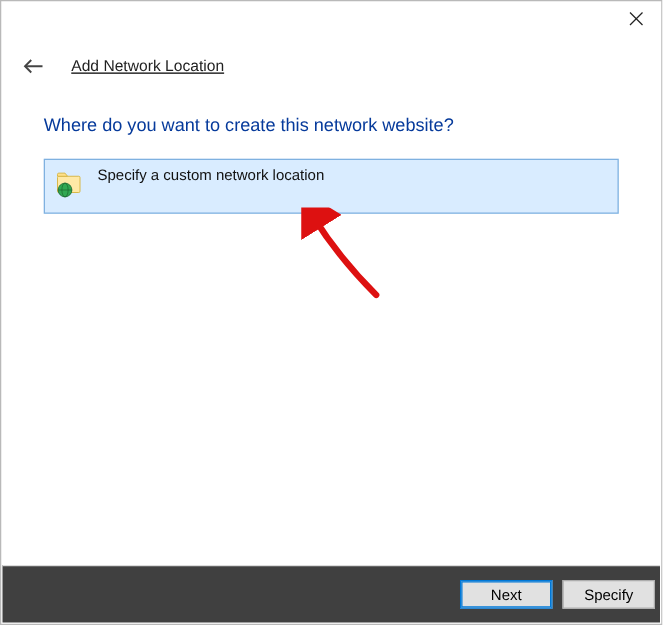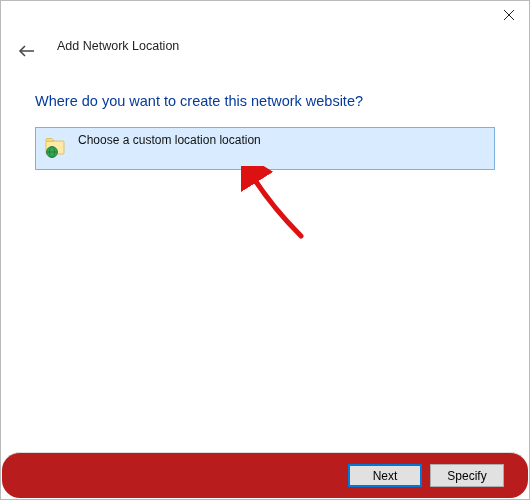--- a/index.html
+++ b/index.html
@@ -23,22 +23,24 @@
   .close-btn {
     position: absolute;
     top: 0; right: 0;
     width: 40px; height: 28px;
     display: flex; align-items: center; justify-content: center;
     cursor: pointer;
   }
   .close-btn svg { stroke: #222; stroke-width: 1; }
   .header-row {
     display: flex;
+    align-items: center;
     padding: 4px 5px 0 14px;
     height: 32px;
+    text-decoration: underline;
   }
   .back-arrow {
     width: 24px; height: 24px;
     display: flex; align-items: center; justify-content: center;
     color: #444;
     cursor: pointer;
   }
   .back-arrow svg { stroke: #444; stroke-width: 1.5; fill: none; }
   .wizard-title {
     margin-left: 18px;
@@ -80,28 +82,27 @@
   .arrow-annot {
     position: absolute;
     left: 240px;
     top: 165px;
     pointer-events: none;
   }
   .footer {
     position: absolute;
     left: 1px; right: 1px; bottom: 1px;
     height: 46px;
-    background: #b91c1c;
+    background: #404040;
     border-top: 1px solid #dcdcdc;
     display: flex;
     align-items: center;
     justify-content: flex-end;
-    padding-right: 24px;
+    padding-right: 4px;
     gap: 8px;
-    border-radius: 18px;
   }
   .btn {
     min-width: 74px;
     height: 23px;
     font-size: 12px;
     font-family: inherit;
     background: #e1e1e1;
     border: 1px solid #adadad;
     cursor: pointer;
     padding: 0 10px;
@@ -144,21 +145,21 @@
       <div class="option-icon">
         <svg width="24" height="24" viewBox="0 0 24 24">
           <rect x="2" y="6" width="18" height="13" rx="1" fill="#ffe9a6" stroke="#d8b84a" stroke-width="0.8"></rect>
           <path d="M2 6 L2 4.5 Q2 3.5 3 3.5 L8 3.5 L10 6 Z" fill="#ffe08a" stroke="#d8b84a" stroke-width="0.8"></path>
           <circle cx="8" cy="17" r="5.5" fill="#32a852" stroke="#1d6b32" stroke-width="0.7"></circle>
           <ellipse cx="8" cy="17" rx="2.5" ry="5.5" fill="none" stroke="#1d6b32" stroke-width="0.6"></ellipse>
           <line x1="2.5" y1="17" x2="13.5" y2="17" stroke="#1d6b32" stroke-width="0.6"></line>
         </svg>
       </div>
       <div class="option-text">
-        <div class="option-title">Choose a custom location location</div>
+        <div class="option-title">Specify a custom network location</div>
       </div>
     </div>
   </div>
 
   <svg class="arrow-annot" width="70" height="78" viewBox="0 0 70 78">
     <defs>
       <marker id="ah" markerWidth="8" markerHeight="8" refX="2" refY="4" orient="auto">
         <path d="M0,0 L8,4 L0,8 Z" fill="#d11"></path>
       </marker>
     </defs>

